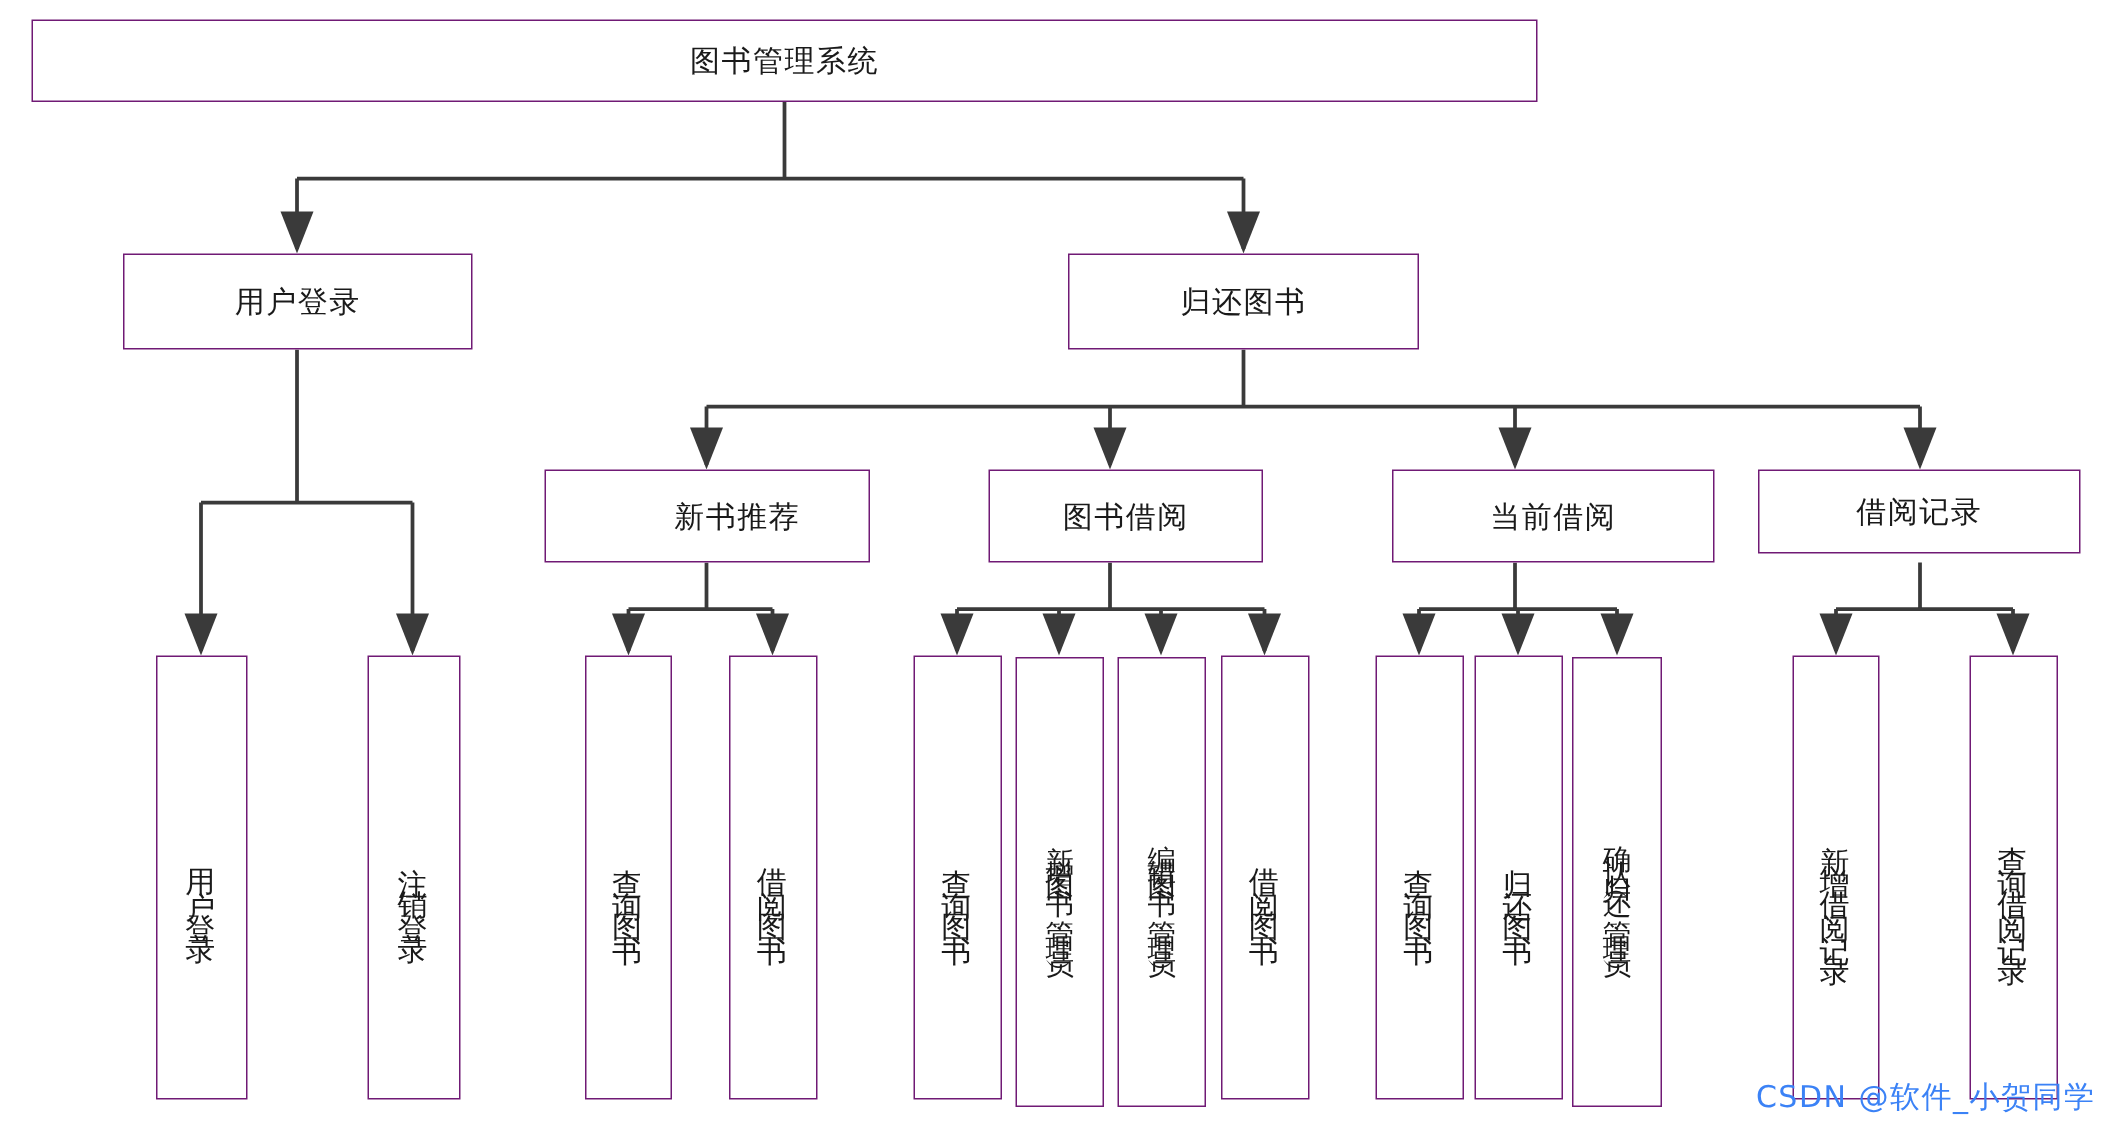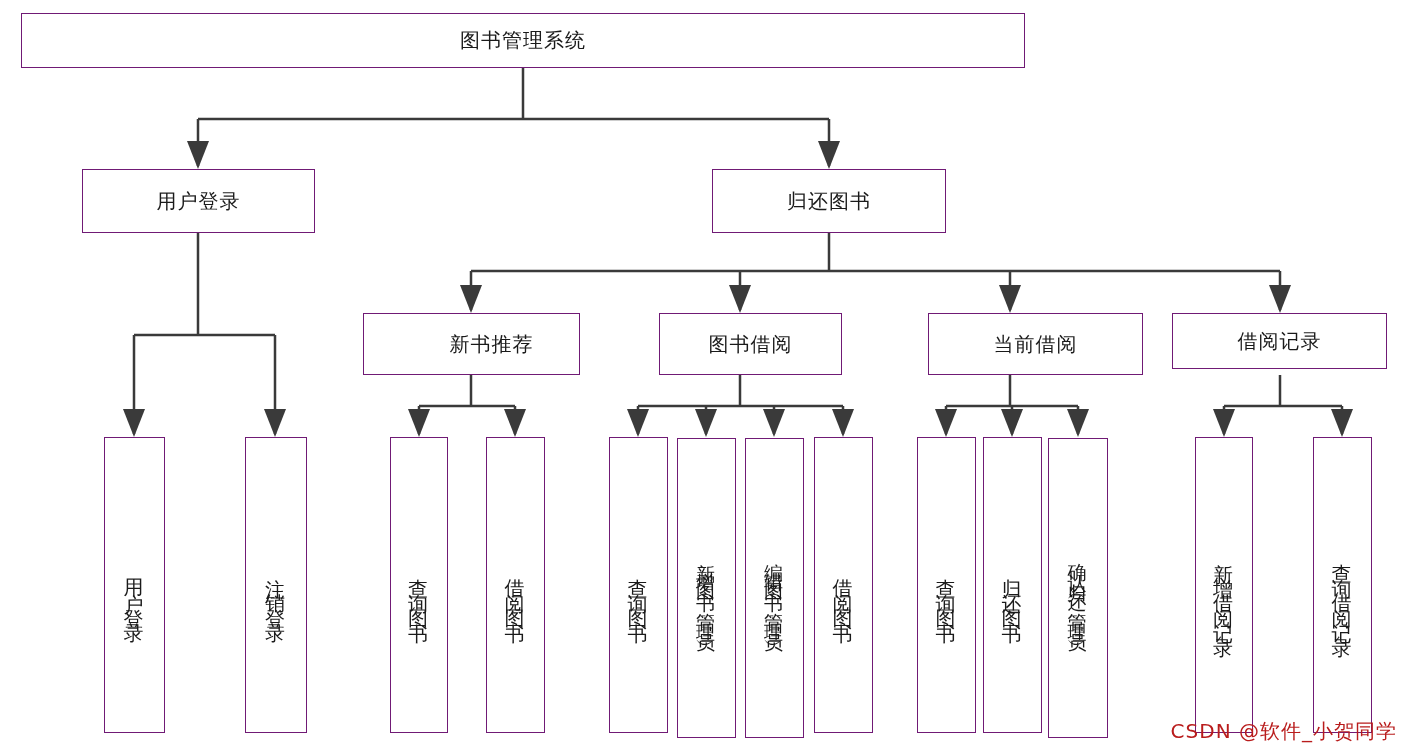--- a/index.html
+++ b/index.html
@@ -14,21 +14,21 @@
     text-align:left;
   }
   .h-label{font-size:20px;letter-spacing:1px;white-space:nowrap;}
   .leaf span{
     writing-mode:vertical-rl;text-orientation:mixed;white-space:nowrap;
     display:block;
   }
   .v-short{font-size:20px;letter-spacing:15px;margin-bottom:-15px;}
   .v-long{font-size:19px;letter-spacing:10px;margin-bottom:-10px;}
   .watermark{
-    position:absolute;right:8px;bottom:2px;font-size:20px;color:#b91c1c;
+    position:absolute;right:8px;bottom:2px;font-size:20px;color:#3b82f6;
     letter-spacing:1px;white-space:nowrap;z-index:5;
   }
 </style>
 </head>
 <body>
 
 <div class="canvas">
 
   <svg class="connectors" viewBox="0 0 1405 747" xmlns="http://www.w3.org/2000/svg">
     <g stroke="#3a3a3a" stroke-width="2.5" fill="none">

